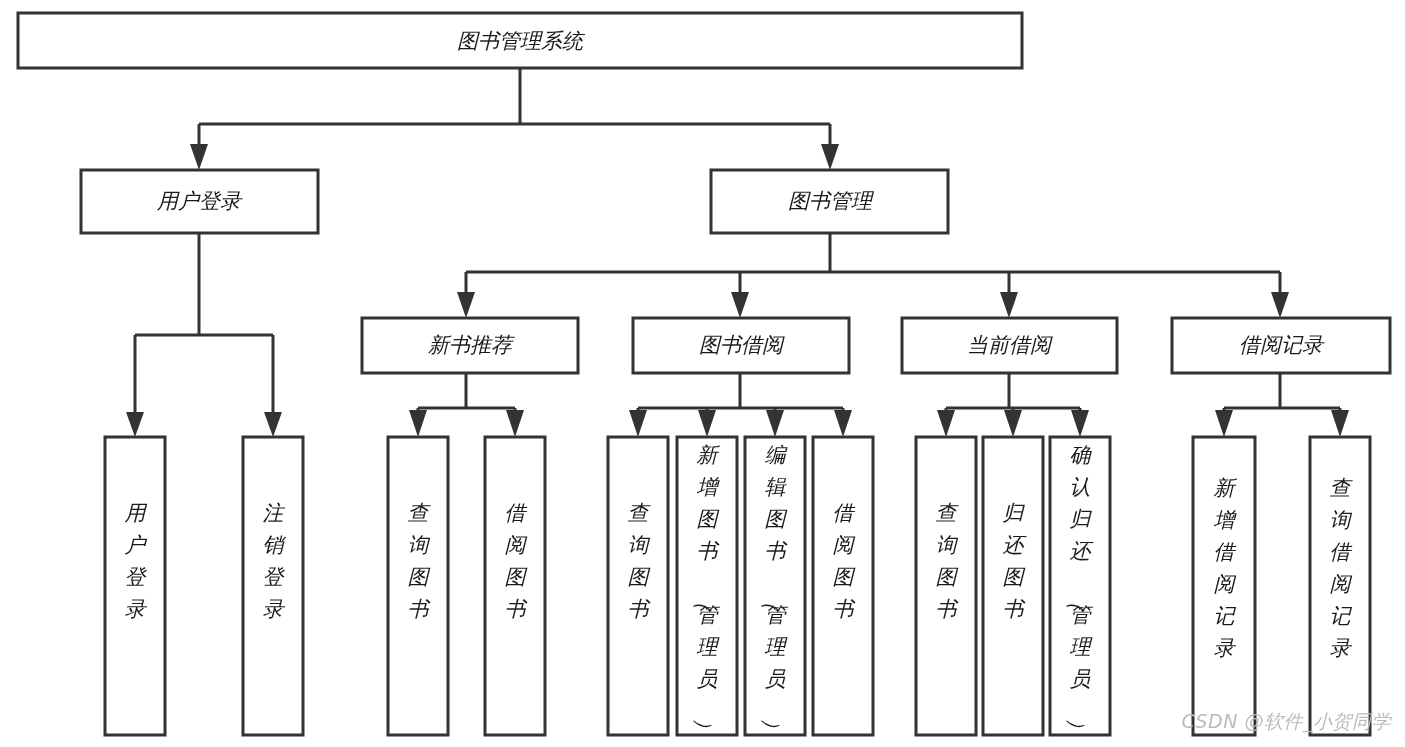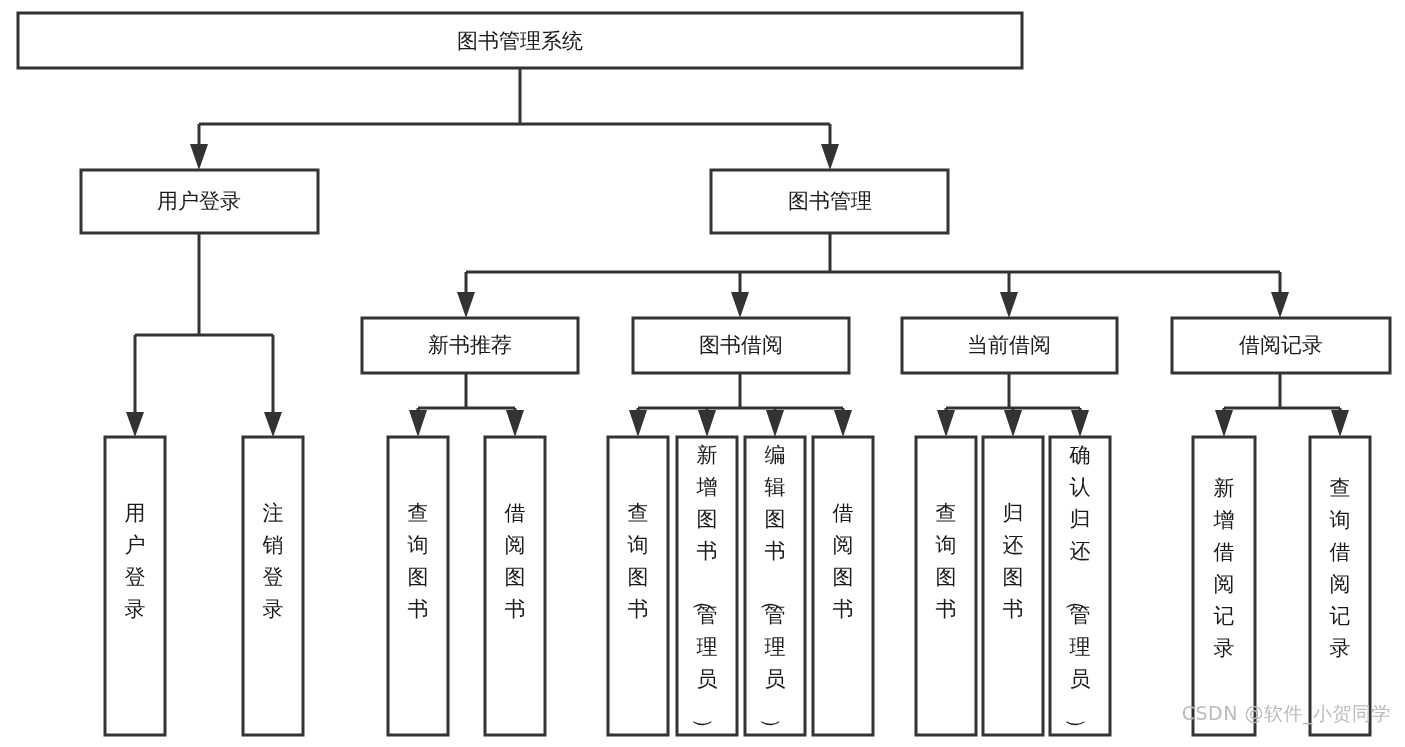--- a/index.html
+++ b/index.html
@@ -11,20 +11,21 @@
     width: 1405px;
     height: 747px;
     font-family: "DejaVu Sans", "Liberation Sans", sans-serif;
     overflow: hidden;
     position: relative;
   }
   #diagram-root {
     position: relative;
     width: 1405px;
     height: 747px;
+    font-style: italic;
   }
   svg#tree-svg {
     position: absolute;
     top: 0;
     left: 0;
     width: 1405px;
     height: 747px;
     display: block;
   }
   .node-box {
@@ -51,21 +52,21 @@
   }
   .node-label-v {
     font-family: "DejaVu Sans", "Liberation Sans", sans-serif;
     font-size: 21px;
     fill: #1a1a1a;
     text-anchor: middle;
   }
   .watermark {
     position: absolute;
     right: 14px;
-    bottom: 20px;
+    bottom: 12px;
     font-family: "DejaVu Sans", "Liberation Sans", sans-serif;
     font-size: 19px;
     color: #bbbbbb;
     white-space: nowrap;
     letter-spacing: 0.5px;
     pointer-events: none;
   }
 </style>
 </head>
 <body>

